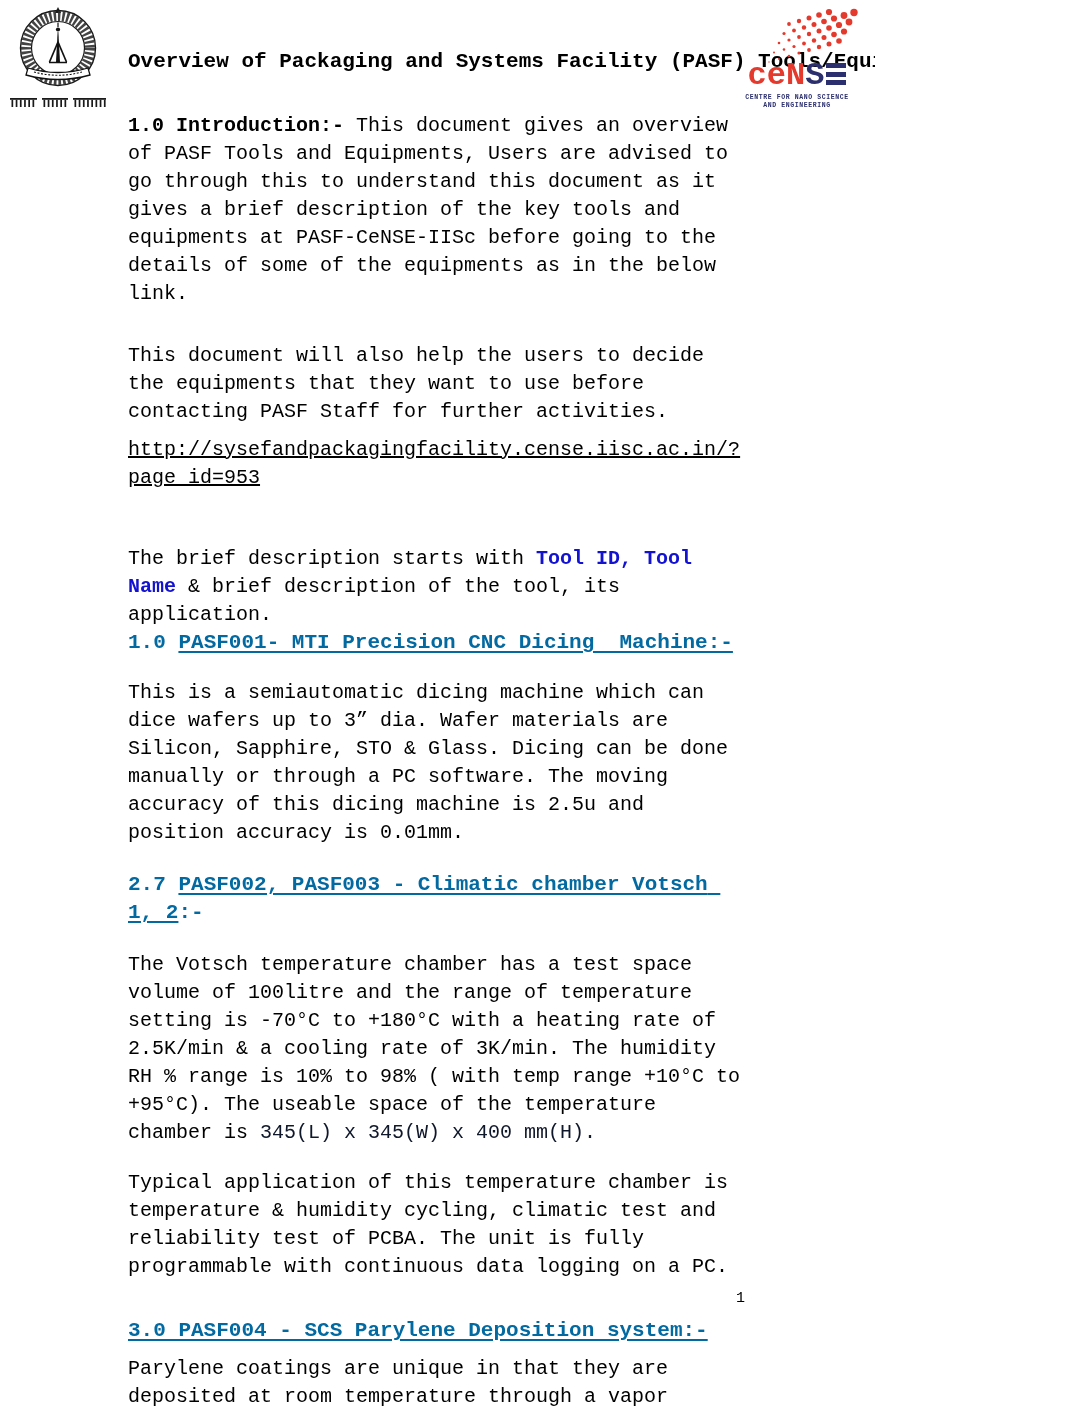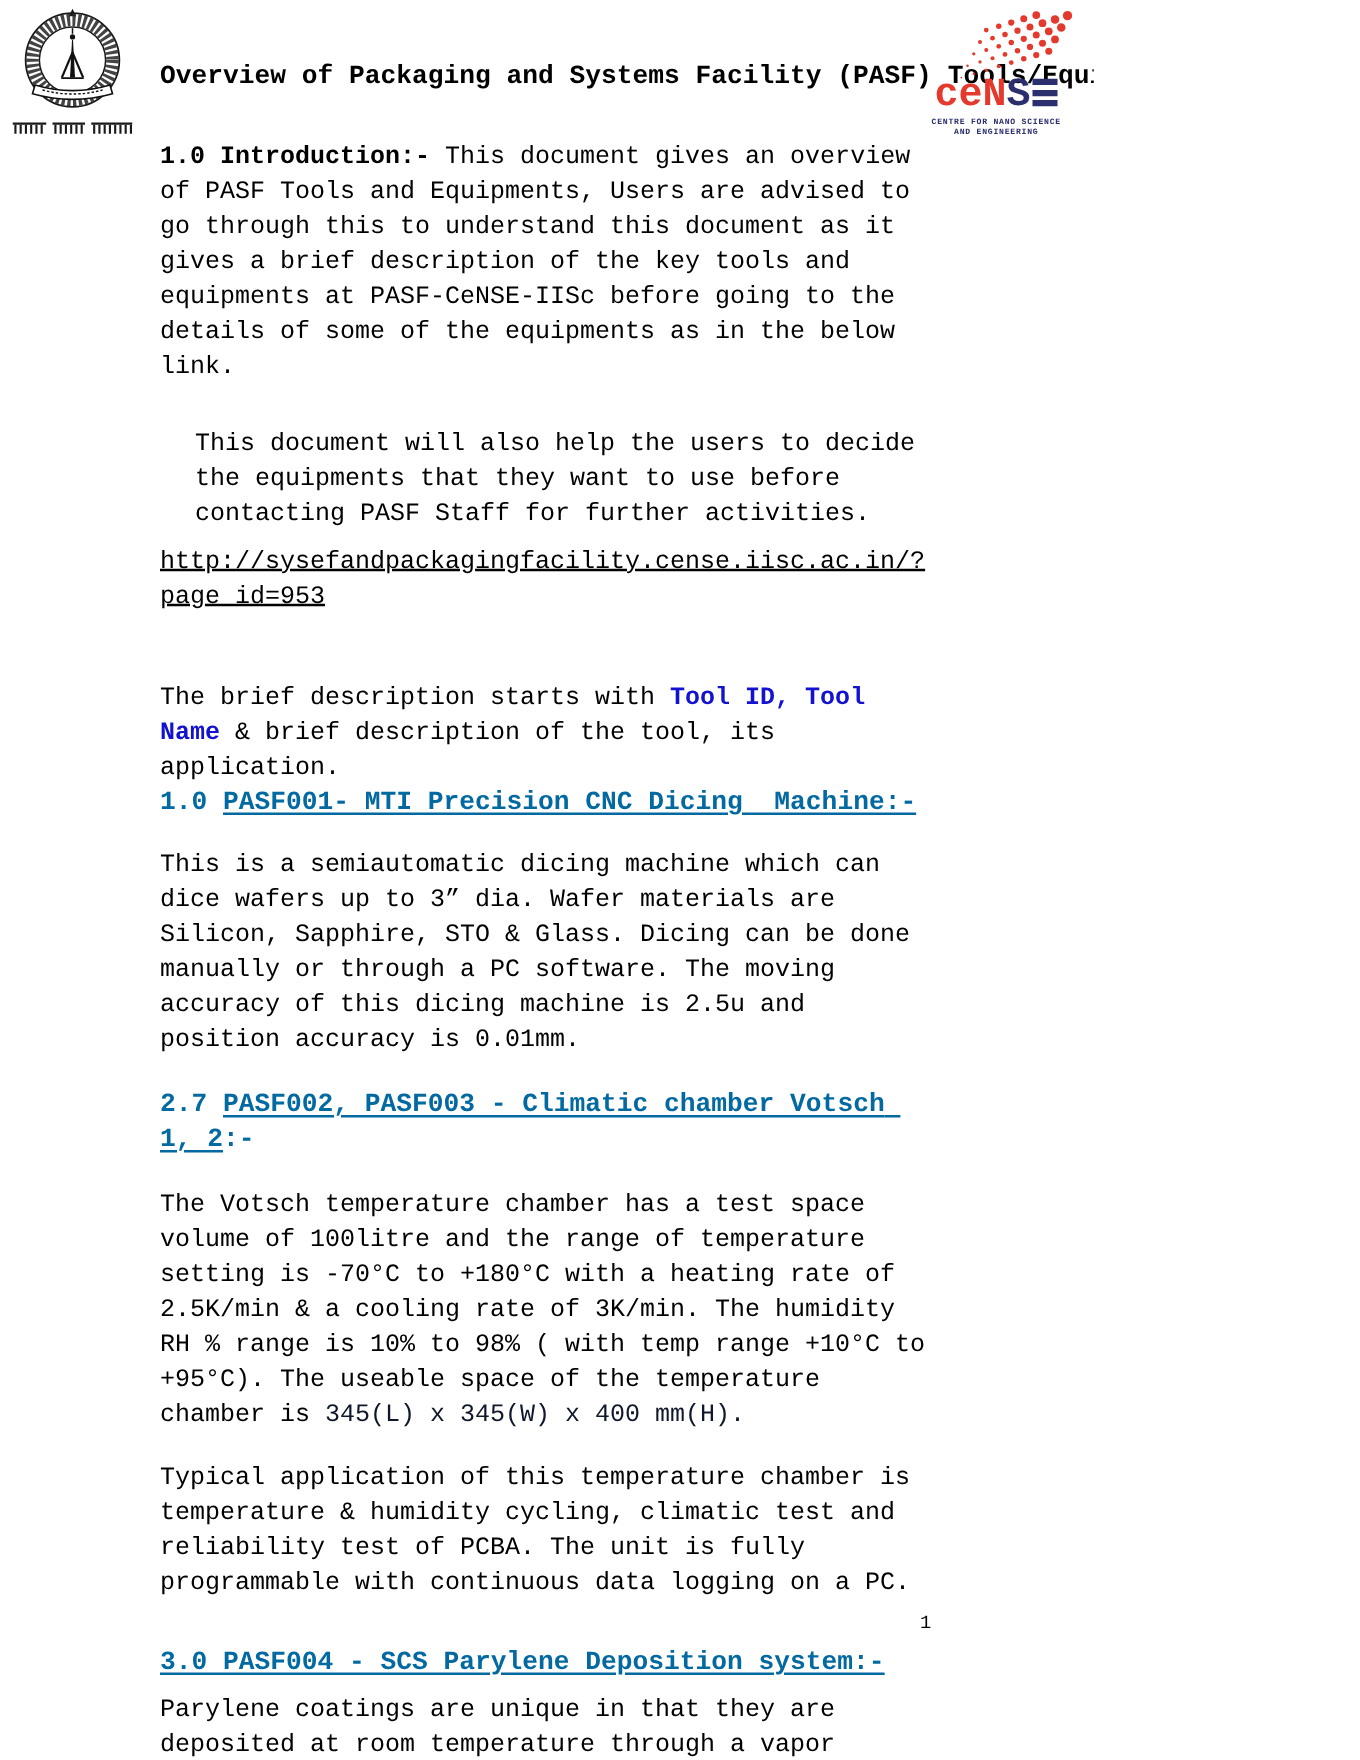--- a/index.html
+++ b/index.html
@@ -27,21 +27,21 @@
   .cense-tagline { margin-top:3px; font-size:6.5px; font-weight:bold; letter-spacing:0.6px; color:#2b2f6e; line-height:8px; }
   
   .content { padding:112px 130px 0 128px; font-size:20px; line-height:28px; }
   .content p, .content h2 { white-space:pre-wrap; }
   .blue { color:#1212d0; }
   .content h2 { font-size:21px; font-weight:bold; color:#0369a1; line-height:28px; }
   .content h2 .u { text-decoration:underline; text-decoration-thickness:2px; text-underline-offset:2.5px; }
   a.doclink { color:#000000; text-decoration:underline; cursor:pointer; }
   .dim { color:#0f172a; }
   .mb-intro   { margin-bottom:34px; }
-  .mb-help    { margin-bottom:10px;margin-left:28px; }
+  .mb-help    { margin-bottom:10px; }
   .mb-link    { margin-bottom:53px; }
   .mb-brief   { margin-bottom:0; }
   .mb-h1      { margin-bottom:22px; }
   .mb-s1body  { margin-bottom:24px; }
   .mb-h2      { margin-bottom:24px; }
   .mb-votsch  { margin-bottom:22px; }
   .mb-typical { margin-bottom:36px; }
   .mb-h3      { margin-bottom:10px; }
   .mb-vaccum  { margin-bottom:21px; }
   .page-number { position:absolute; right:130px; top:1290px; font-size:15px; color:#000; }

